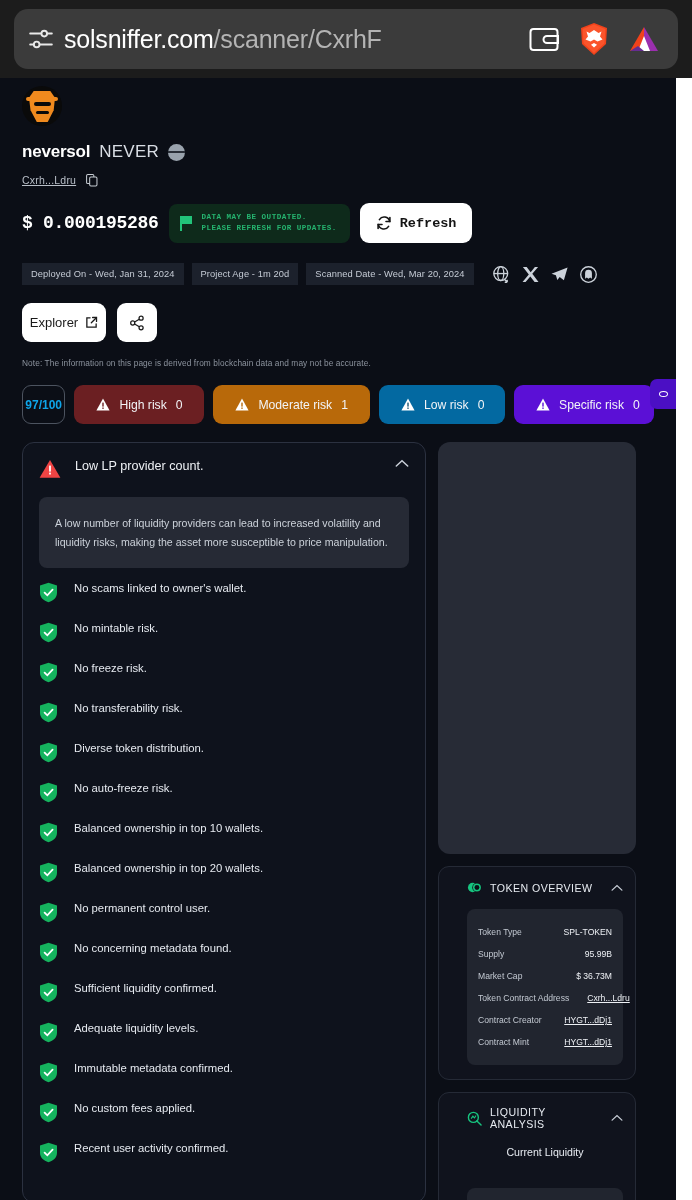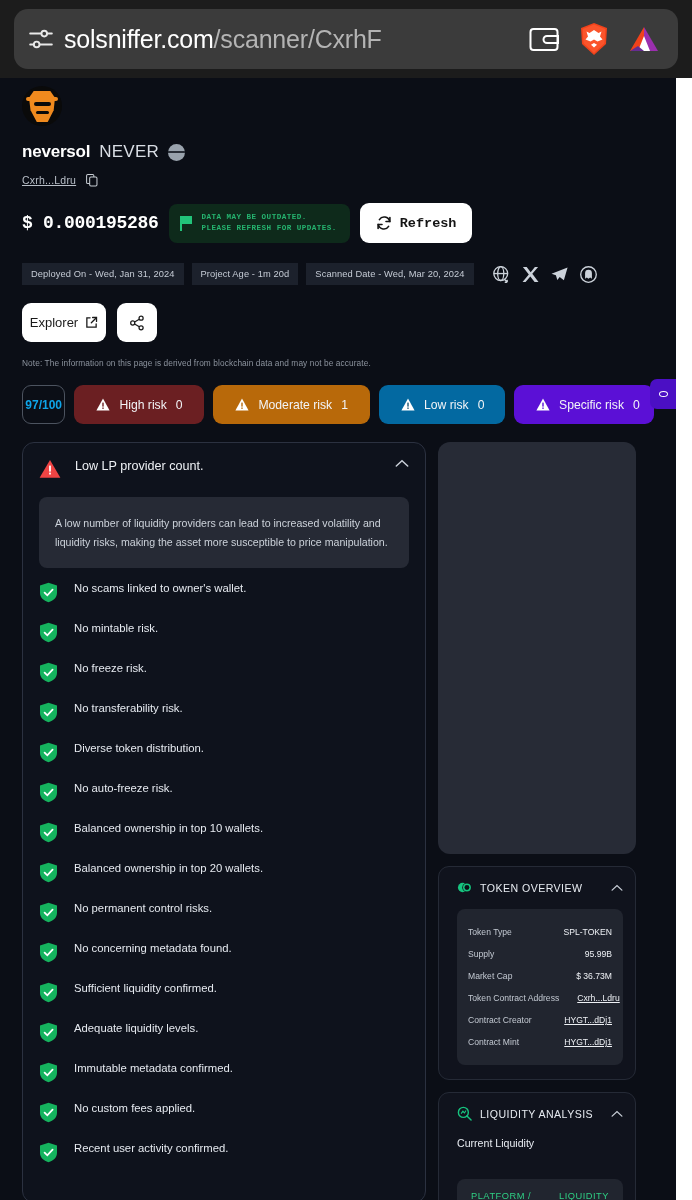--- a/index.html
+++ b/index.html
@@ -151,34 +151,34 @@
   .check-item { display: flex; align-items: flex-start; gap: 16px; height: 40px; }
   .shield { width: 19px; height: 21px; flex: 0 0 19px; }
   .check-lbl { color: #e6eaf0; font-size: 11.3px; }
 
   .placeholder-card {
     background: #272b36; border-radius: 12px; height: 412px; width: 198px;
   }
 
   .side-card {
     background: #10131d; border: 1px solid #252a36; border-radius: 11px;
-    margin-top: 12px; padding: 13px 12px 14px 18px;
+    margin-top: 12px; padding: 13px 12px 14px 28px;
   }
   .side-head { display: flex; align-items: center; gap: 8px; }
   .side-head .ic { width: 15px; height: 15px; flex: 0 0 15px; color: #1fc47a; }
   .side-head .ttl { color: #e7ebf1; font-size: 10.6px; letter-spacing: .45px; flex: 1 1 auto; }
   .side-head .chev { width: 12px; height: 8px; flex: 0 0 12px; }
 
   .kv-box { background: #21252f; border-radius: 8px; margin-top: 14px; padding: 12px 11px; }
   .kv { display: flex; justify-content: space-between; align-items: center; gap: 18px; height: 22px; }
   .kv .k { color: #c3c9d2; font-size: 8.6px; white-space: nowrap; }
   .kv .v { color: #eef1f5; font-size: 8.6px; white-space: nowrap; }
   .kv .v.link { text-decoration: underline; }
 
-  .liq-sub { color: #e7ebf1; font-size: 10.6px; margin-top: 16px; }
+  .liq-sub { color: #e7ebf1; font-size: 10.6px; margin-top: 16px; text-align: center; }
   .liq-table { background: #21252f; border-radius: 8px 8px 0 0; margin-top: 30px; padding: 12px 14px 14px 14px; }
   .liq-th { display: flex; justify-content: space-between; color: #2fcf84; font-size: 9.3px; letter-spacing: .5px; }
 
   
   .edge-tab {
     position: absolute; right: 0; top: 301px; width: 26px; height: 30px;
     background: #4b0fc4; border-radius: 7px 0 0 7px;
     display: flex; align-items: center; justify-content: center;
   }
   .edge-tab .dot { width: 9px; height: 6px; border: 1.6px solid #ffffff; border-radius: 50%; }
@@ -449,21 +449,21 @@
                     <path d="M9.5 0.8 18 3.6v7.2c0 4.7-3.5 8-8.5 9.4C4.5 18.8 1 15.5 1 10.8V3.6z" fill="#15b35e"></path>
                     <path d="M5.6 10.6 8.3 13.3 13.6 7.6" stroke="#ffffff" stroke-width="1.8" fill="none" stroke-linecap="round"></path>
                   </svg>
                   <span class="check-lbl">Balanced ownership in top 20 wallets.</span>
                 </div>
               <div class="check-item">
                   <svg class="shield" viewBox="0 0 19 21">
                     <path d="M9.5 0.8 18 3.6v7.2c0 4.7-3.5 8-8.5 9.4C4.5 18.8 1 15.5 1 10.8V3.6z" fill="#15b35e"></path>
                     <path d="M5.6 10.6 8.3 13.3 13.6 7.6" stroke="#ffffff" stroke-width="1.8" fill="none" stroke-linecap="round"></path>
                   </svg>
-                  <span class="check-lbl">No permanent control risks.</span>
+                  <span class="check-lbl">No permanent control user.</span>
                 </div>
               <div class="check-item">
                   <svg class="shield" viewBox="0 0 19 21">
                     <path d="M9.5 0.8 18 3.6v7.2c0 4.7-3.5 8-8.5 9.4C4.5 18.8 1 15.5 1 10.8V3.6z" fill="#15b35e"></path>
                     <path d="M5.6 10.6 8.3 13.3 13.6 7.6" stroke="#ffffff" stroke-width="1.8" fill="none" stroke-linecap="round"></path>
                   </svg>
                   <span class="check-lbl">No concerning metadata found.</span>
                 </div>
               <div class="check-item">
                   <svg class="shield" viewBox="0 0 19 21">

